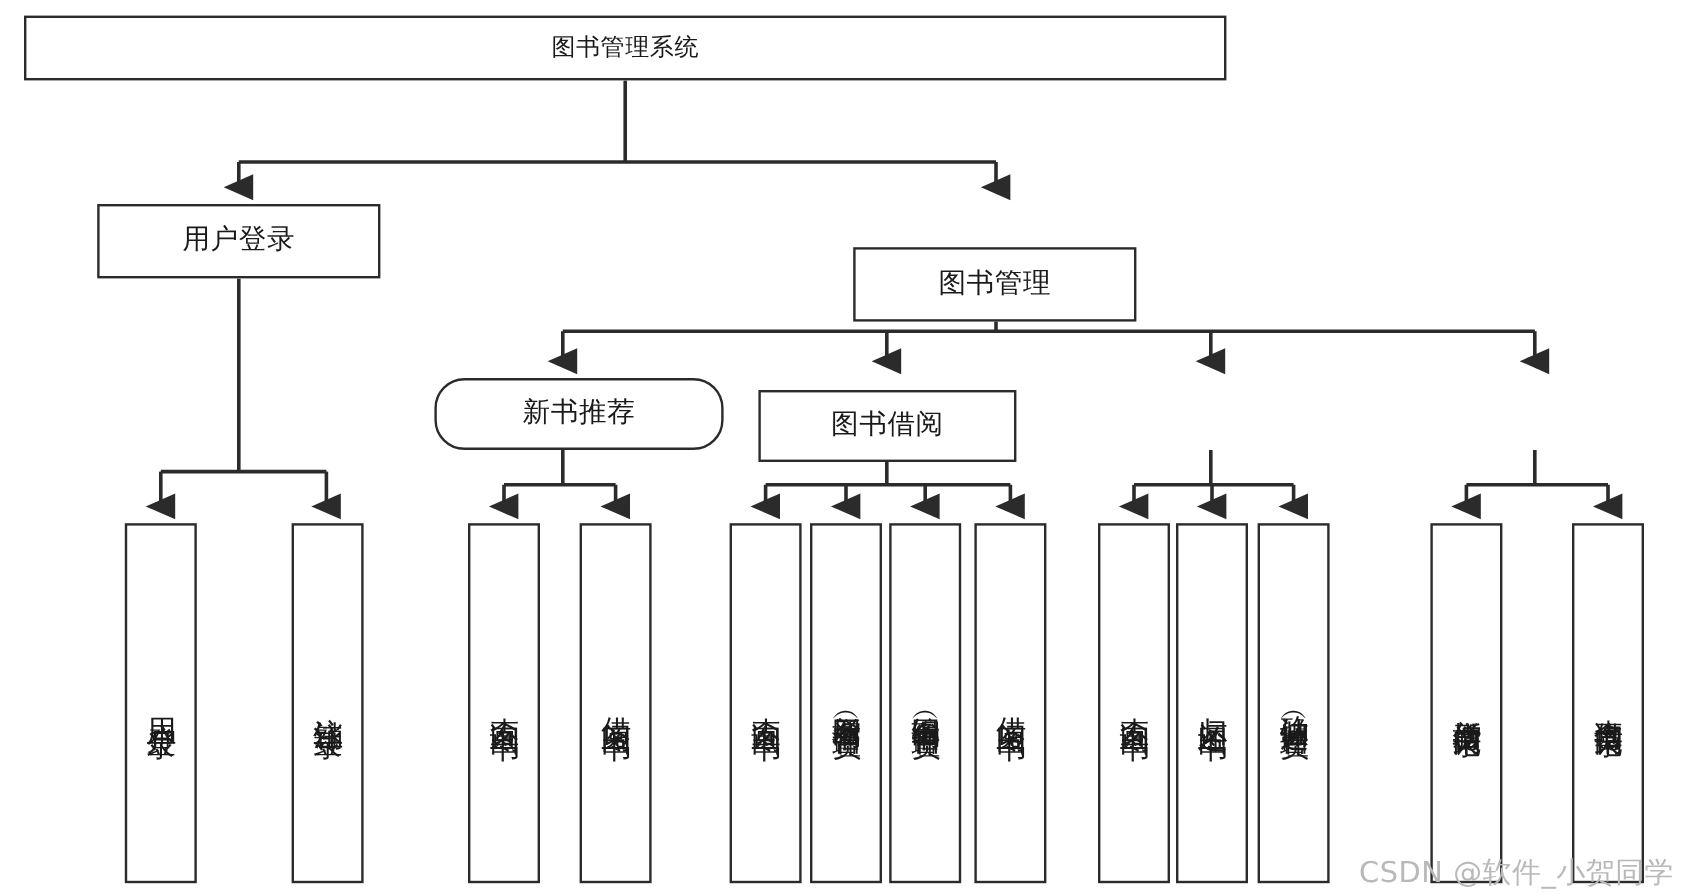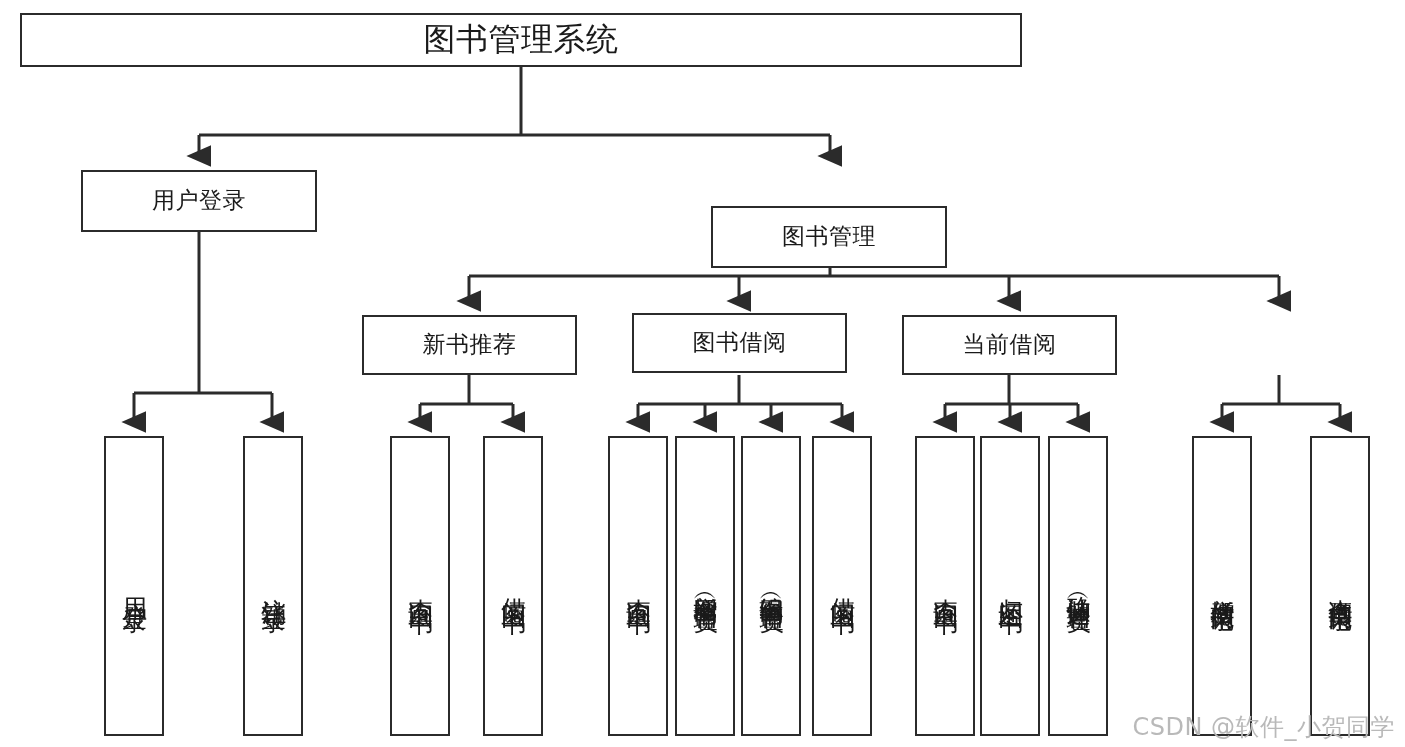--- a/index.html
+++ b/index.html
@@ -41,21 +41,21 @@
     text-align: center;
     line-height: 1.18;
     white-space: nowrap;
   }
   
   .node.horiz .node-label {
     font-size: 23px;
     letter-spacing: 0.5px;
   }
   .node.root .node-label {
-    font-size: 32px;
+    font-size: 20px;
   }
   
   .node.vert {
     align-items: center;
     justify-content: center;
     padding: 6px 0;
   }
   .node.vert .node-label {
     writing-mode: vertical-rl;
     text-orientation: upright;
@@ -138,31 +138,28 @@
   </div>
 
   <div class="node horiz" style="left:81px; top:170px; width:236px; height:62px;">
     <span class="node-label">用户登录</span>
   </div>
 
   <div class="node horiz" style="left:711px; top:170px; width:236px; height:62px;margin-top:36px;">
     <span class="node-label">图书管理</span>
   </div>
 
-  <div class="node horiz" style="left:362px; top:315px; width:215px; height:60px;">
+  <div class="node horiz" style="left:362px; top:315px; width:241px; height:60px;border-radius:25px;">
     <span class="node-label">新书推荐</span>
   </div>
 
-  <div class="node horiz" style="left:632px; top:313px; width:215px; height:60px;">
+  <div class="node horiz" style="left:632px; top:325px; width:215px; height:60px;">
     <span class="node-label">图书借阅</span>
   </div>
 
-  <div class="node horiz" style="left:902px; top:315px; width:215px; height:60px;">
-    <span class="node-label">当前借阅</span>
-  </div>
 
 
   <div class="node vert" style="left:104px; top:436px; width:60px; height:300px;">
     <span class="node-label">用户登录</span>
   </div>
 
   <div class="node vert" style="left:243px; top:436px; width:60px; height:300px;">
     <span class="node-label">注销登录</span>
   </div>
 

